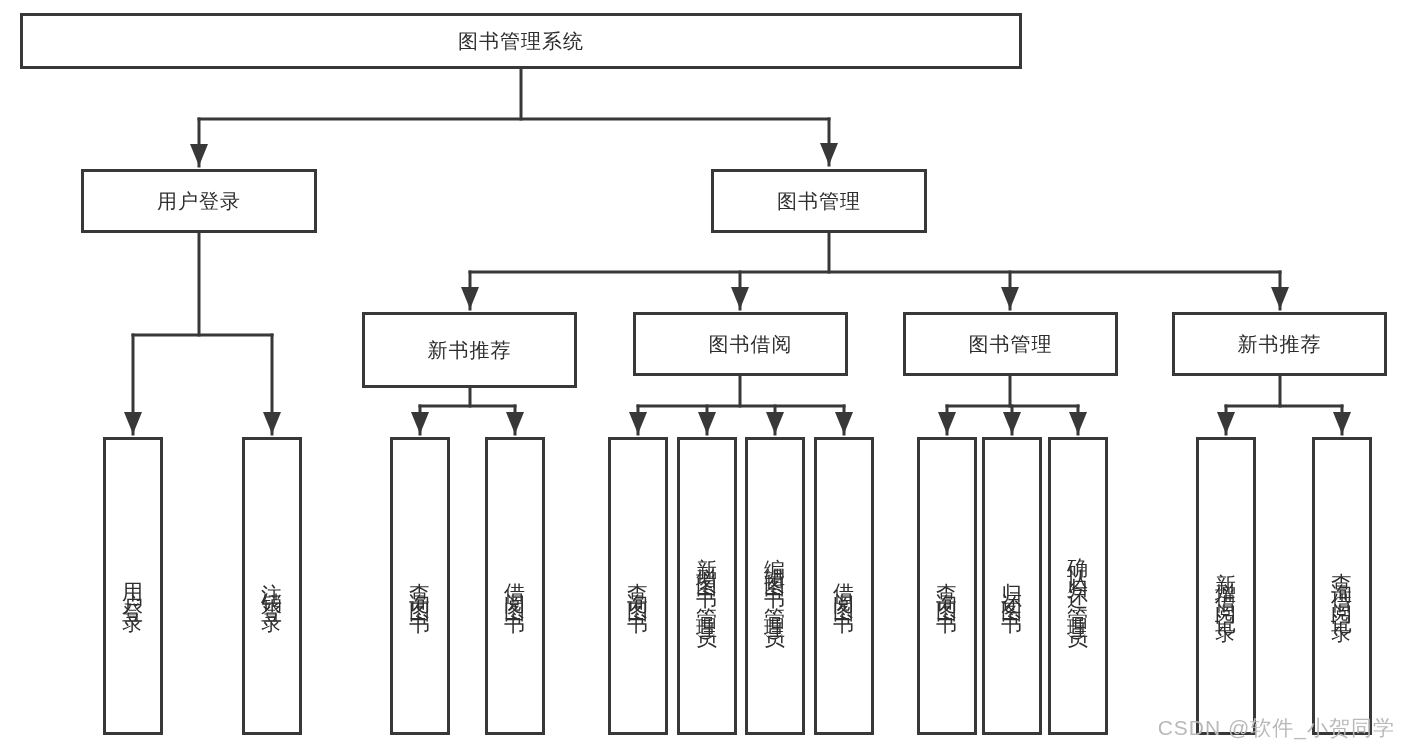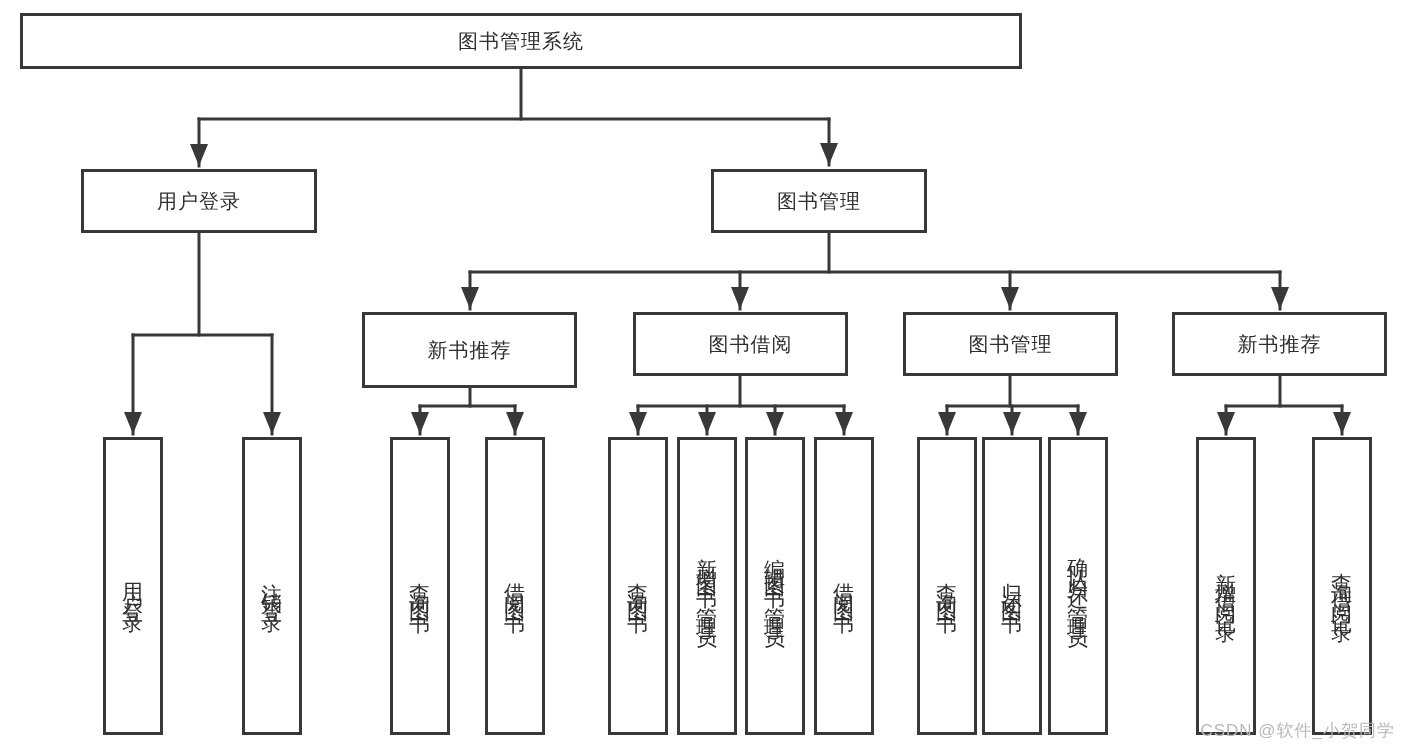--- a/index.html
+++ b/index.html
@@ -33,21 +33,21 @@
   .leaf{
     writing-mode:vertical-rl;
     text-orientation:mixed;
     letter-spacing:10px;
     line-height:1;
     font-size:21px;
   }
   .watermark{
     position:absolute;
     right:10px;bottom:5px;
-    font-size:17px;
+    font-size:21px;
     color:var(--watermark-color);
     letter-spacing:1px;
     white-space:nowrap;
   }
 </style>
 </head>
 <body>
 
 <div class="stage">
 

